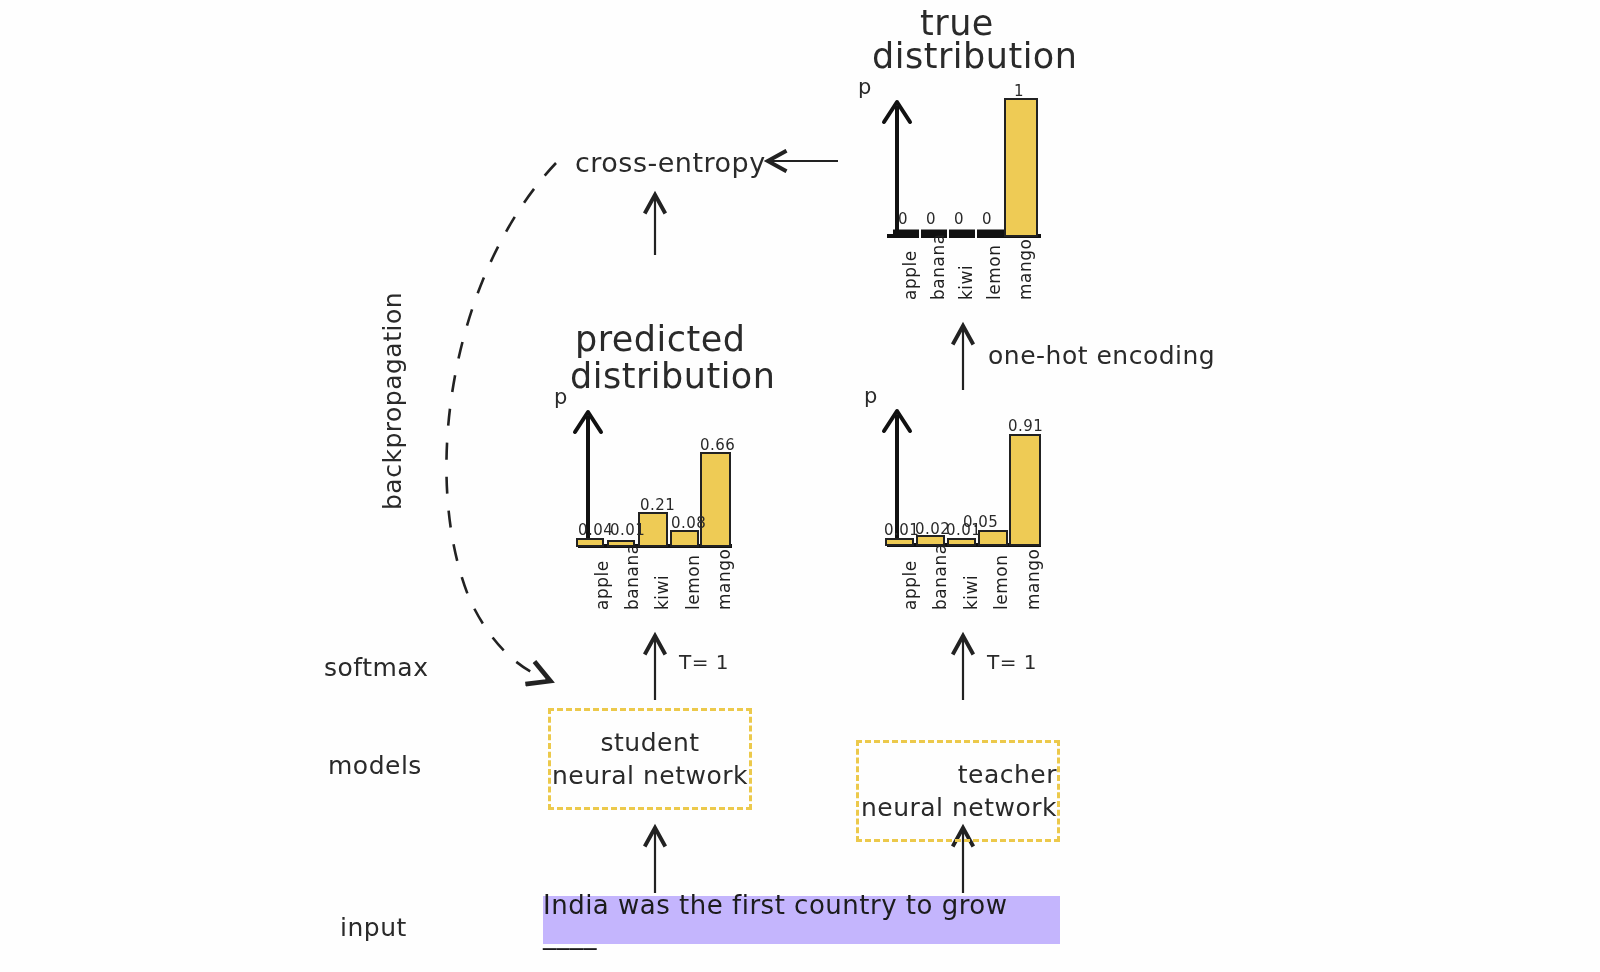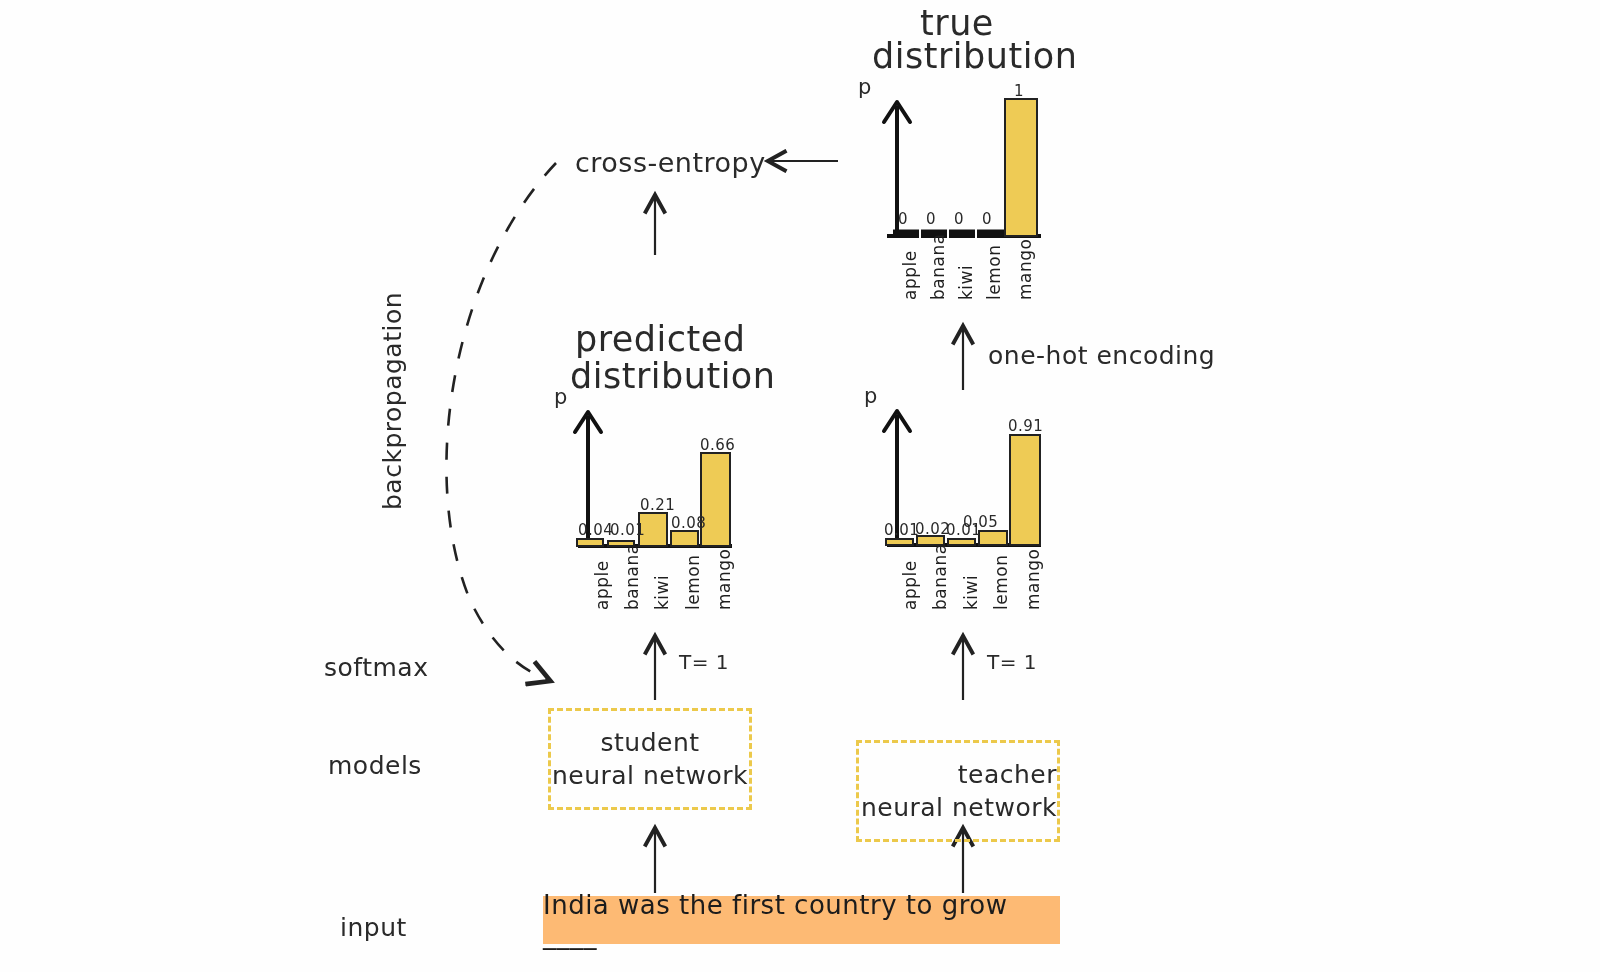--- a/index.html
+++ b/index.html
@@ -68,21 +68,21 @@
     display: flex;
     flex-direction: column;
     align-items: center;
     justify-content: center;
     background: transparent;
   }
   .model-box .line1 { font-size: 25px; color: #2a2a2a; }
   .model-box .line2 { font-size: 25px; color: #2a2a2a; margin-top: 4px; }
   .input-box {
     position: absolute;
-    background: #fdba74;
+    background: #c4b5fd;
     display: flex;
     align-items: center;
     justify-content: flex-end;
   }
   .input-box span {
     font-size: 26px;
     color: #1c1c1c;
   }
   .rot-label {
     position: absolute;

